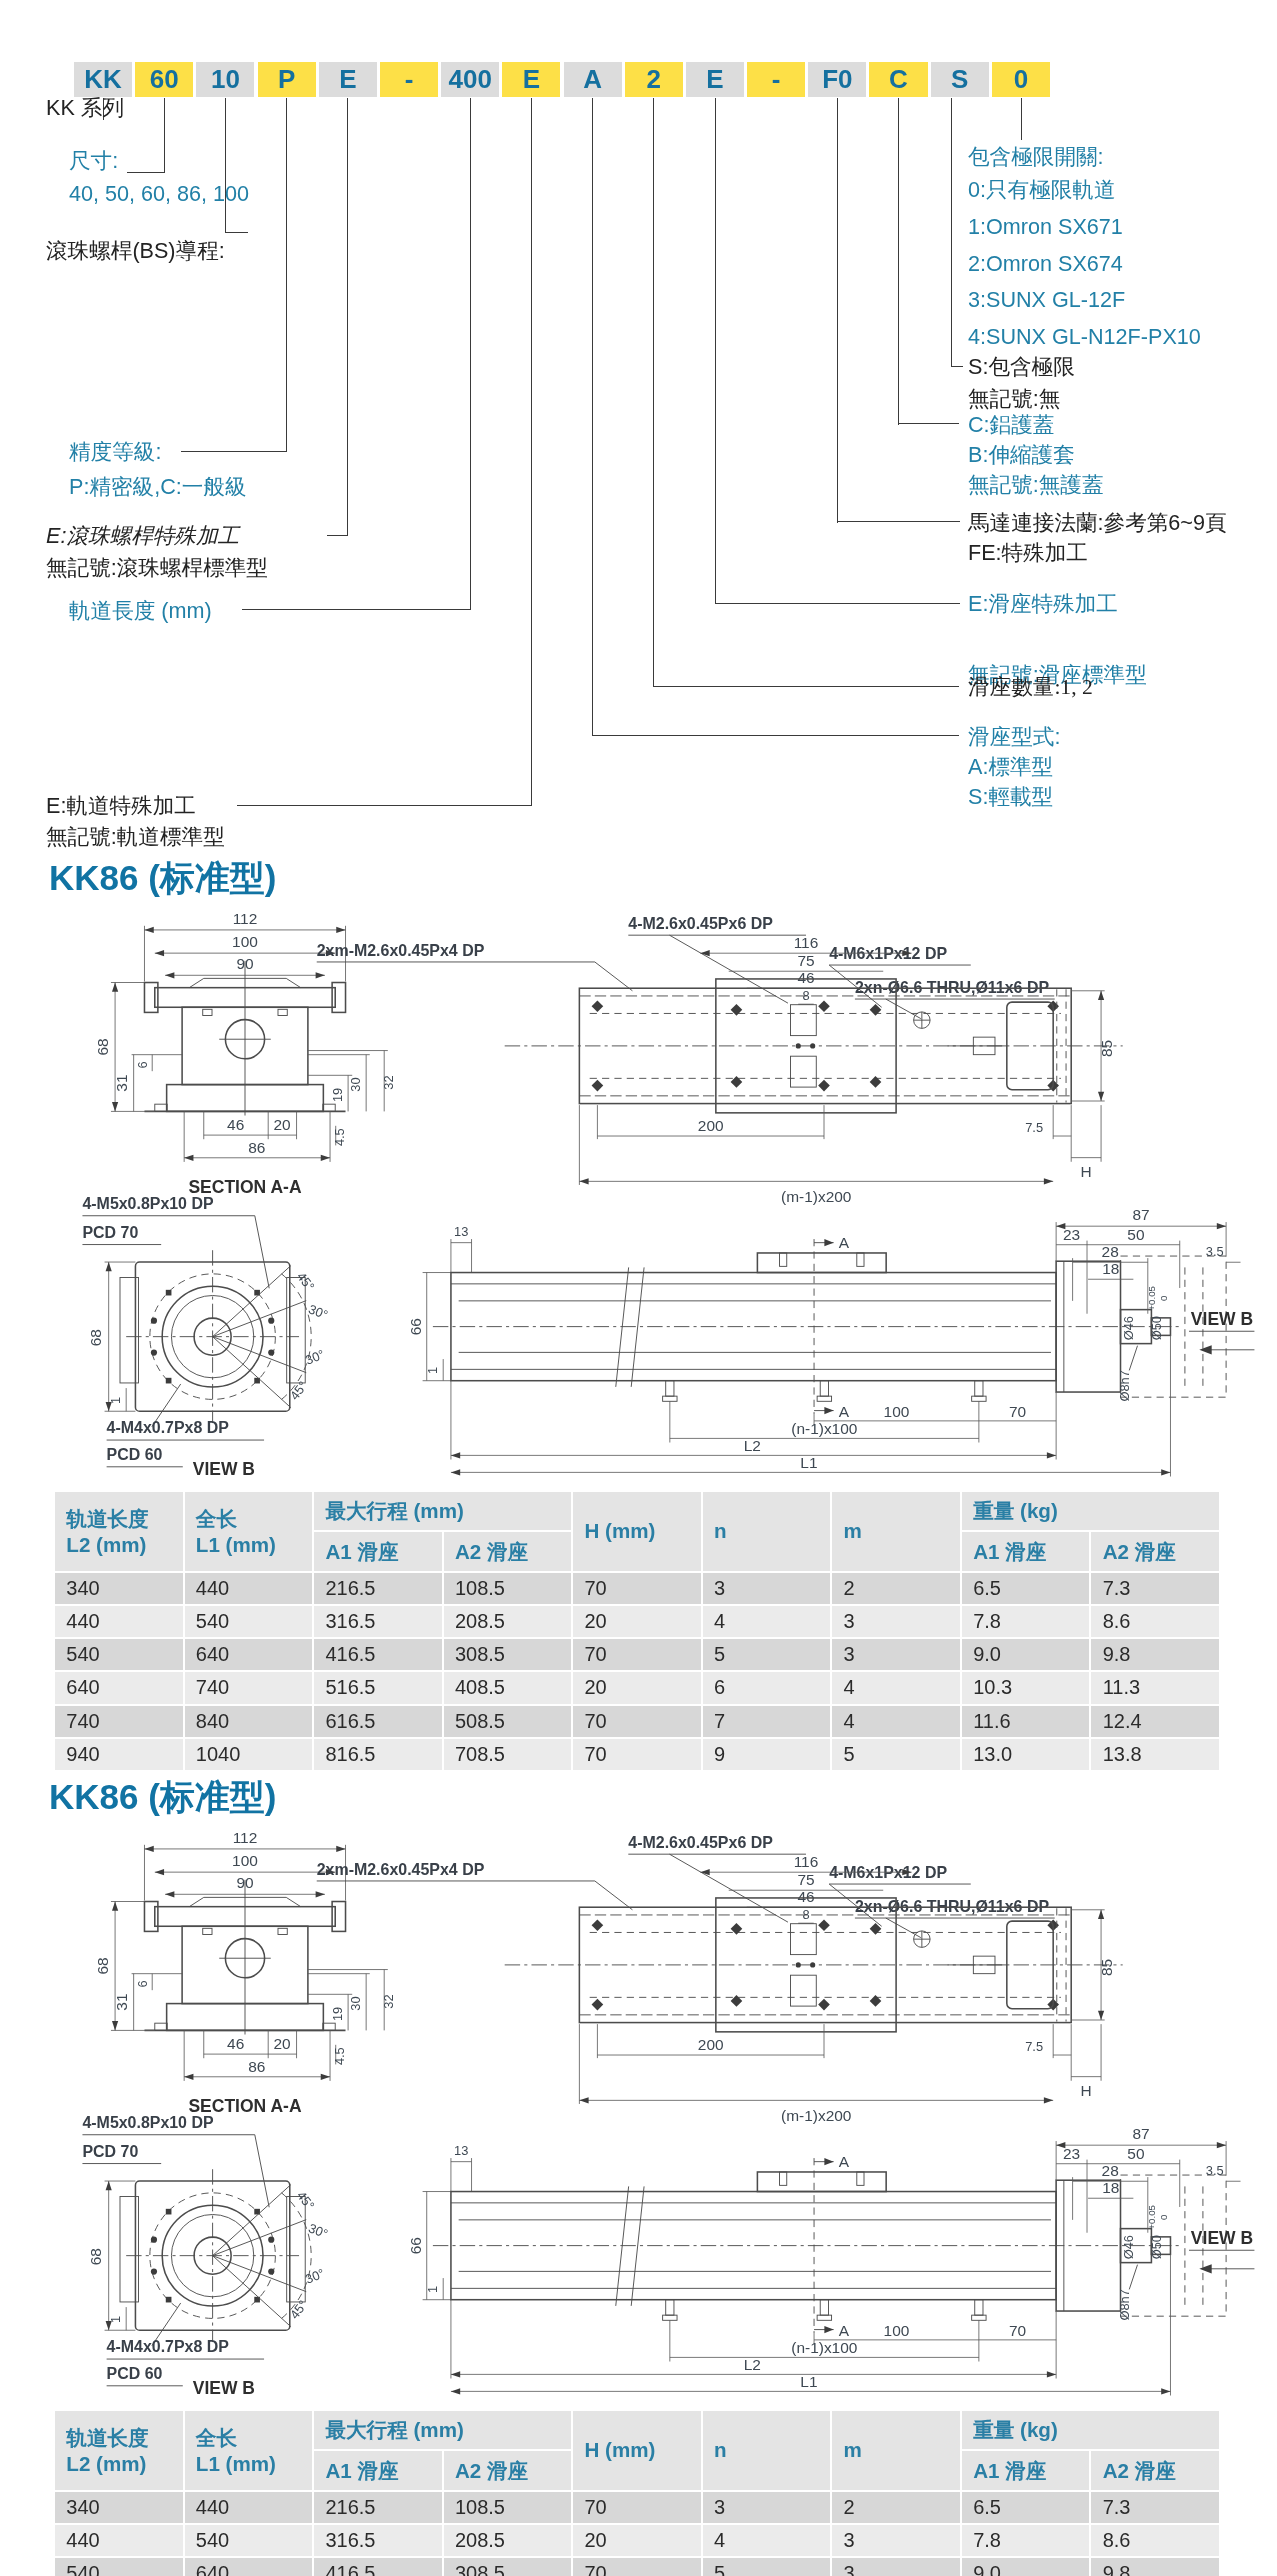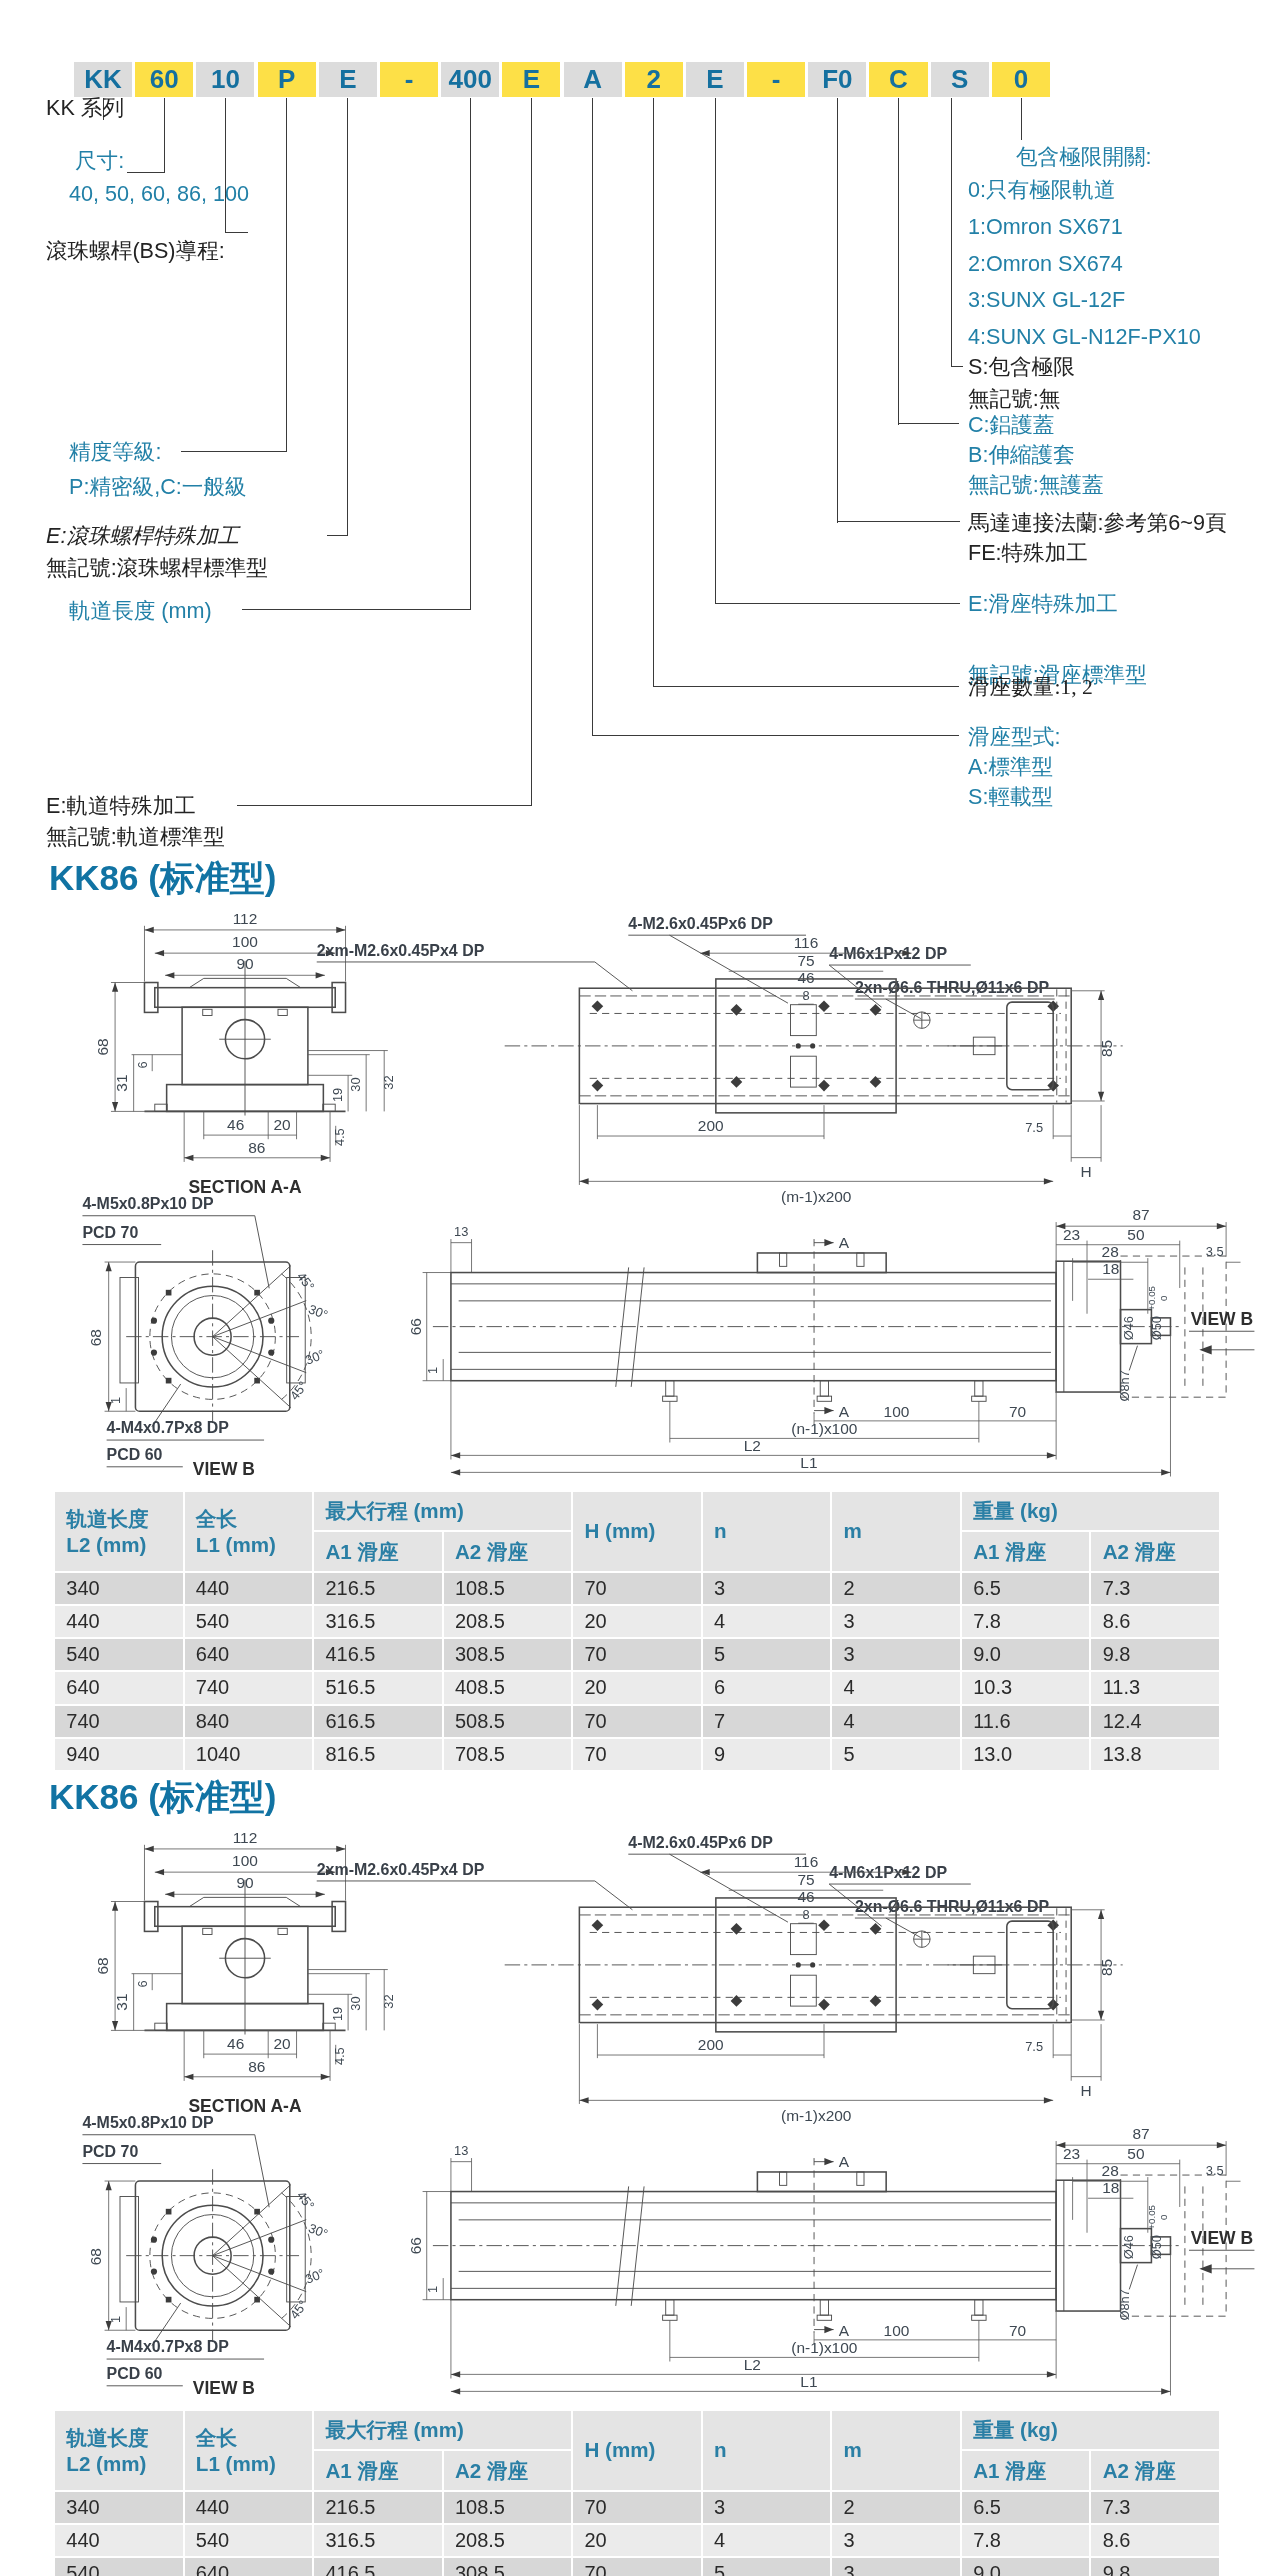--- a/index.html
+++ b/index.html
@@ -92,32 +92,32 @@
   <div class="hl" style="left:715px;top:603px;width:245px;"></div>
   <div class="vl" style="left:837px;top:98px;height:425px;"></div>
   <div class="hl" style="left:837px;top:521px;width:123px;"></div>
   <div class="vl" style="left:898px;top:98px;height:327px;"></div>
   <div class="hl" style="left:898px;top:423px;width:61px;"></div>
   <div class="vl" style="left:951px;top:98px;height:269px;"></div>
   <div class="hl" style="left:951px;top:366px;width:12px;"></div>
   <div class="vl" style="left:1021px;top:98px;height:42px;"></div>
 
   <div class="lg b" style="left:46px;top:95px;">KK 系列</div>
-  <div class="lg t" style="left:75px;top:148px;">尺寸:</div>
+  <div class="lg t" style="left:69px;top:148px;">尺寸:</div>
   <div class="lg t" style="left:69px;top:181px;">40, 50, 60, 86, 100</div>
   <div class="lg b" style="left:46px;top:238px;">滾珠螺桿(BS)導程:</div>
   <div class="lg t" style="left:69px;top:439px;">精度等級:</div>
   <div class="lg t" style="left:69px;top:474px;">P:精密級,C:一般級</div>
   <div class="lg b" style="left:46px;top:523px;font-style:italic;">E:滾珠螺桿特殊加工</div>
   <div class="lg b" style="left:46px;top:555px;">無記號:滾珠螺桿標準型</div>
   <div class="lg t" style="left:69px;top:598px;">軌道長度 (mm)</div>
   <div class="lg b" style="left:46px;top:793px;">E:軌道特殊加工</div>
   <div class="lg b" style="left:46px;top:824px;">無記號:軌道標準型</div>
 
-  <div class="lg t" style="left:968px;top:144px;margin-left:48px;">包含極限開關:</div>
+  <div class="lg t" style="left:968px;top:144px;">包含極限開關:</div>
   <div class="lg t" style="left:968px;top:177px;">
 
   <div class="li">0:只有極限軌道</div>
       <div class="li">1:Omron SX671</div>
       <div class="li">2:Omron SX674</div>
       <div class="li">3:SUNX GL-12F</div>
       <div class="li">4:SUNX GL-N12F-PX10</div>
     </div>
   <div class="lg b" style="left:968px;top:354px;">S:包含極限</div>
   <div class="lg b" style="left:968px;top:386px;">無記號:無</div>

